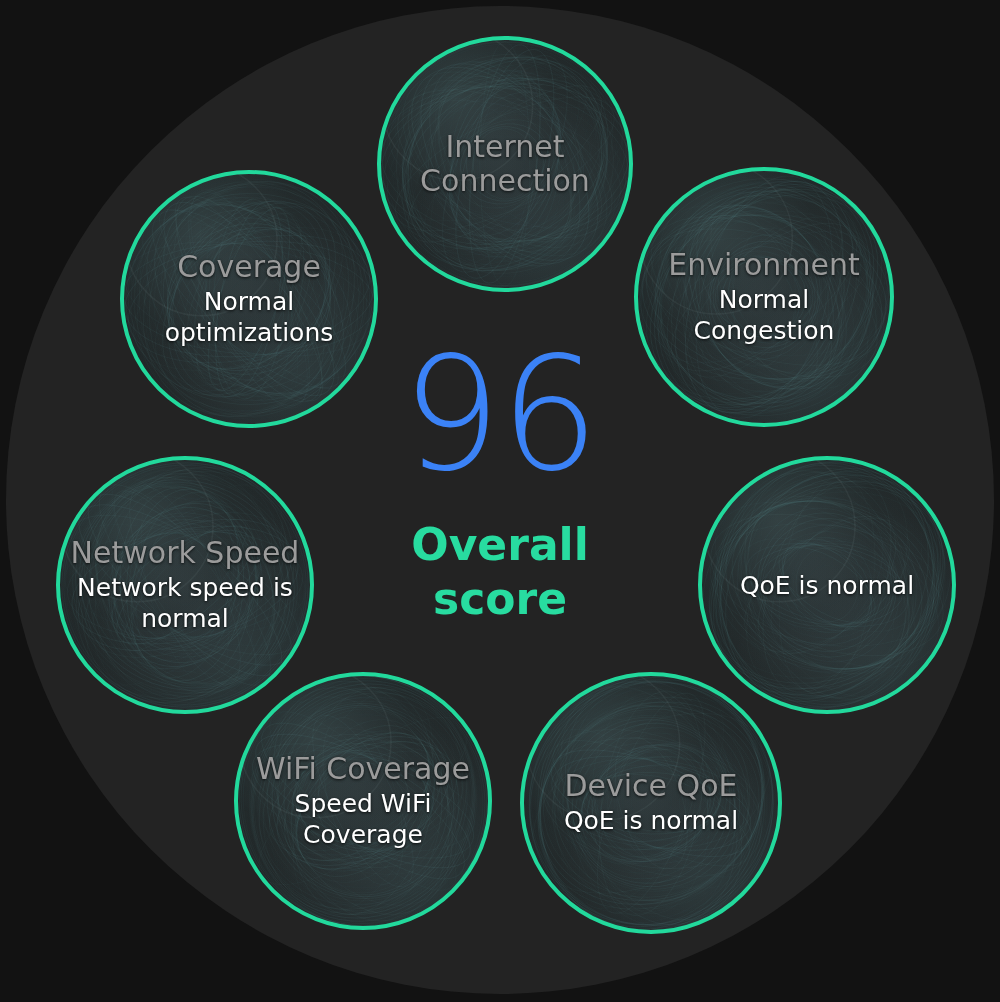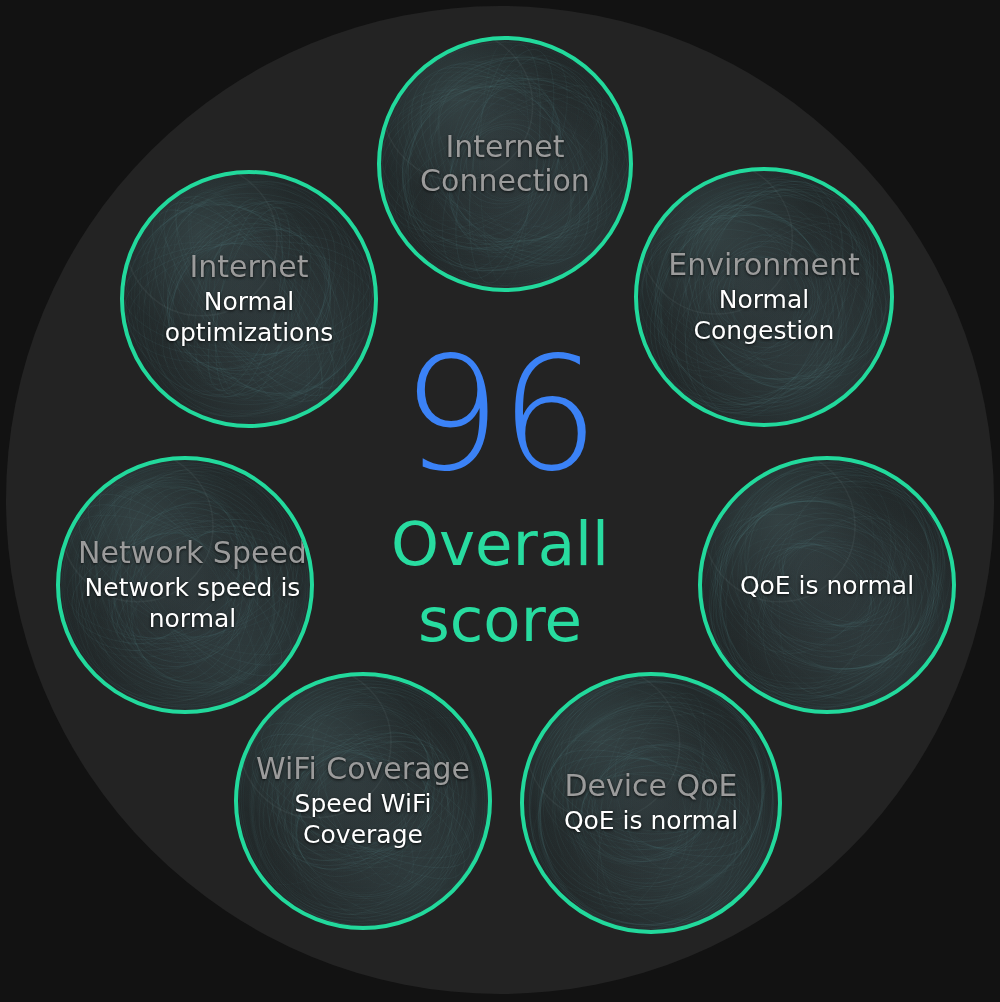--- a/index.html
+++ b/index.html
@@ -45,24 +45,24 @@
     display: block;
     font-size: 156px;
     line-height: 0.82;
     font-weight: 300;
     color: #ffffff;
     letter-spacing: -1px;
     font-family: "DejaVu Sans", sans-serif;
   }
   #score-label {
     display: block;
-    margin-top: 26px;
-    font-size: 61px;
+    margin-top: 38px;
+    font-size: 44px;
     line-height: 1.24;
-    font-weight: 400;
+    font-weight: 700;
     color: #28dca0;
   }
 
   
   .node {
     position: absolute;
     border-radius: 50%;
     box-sizing: border-box;
     border: 4px solid #22d99c;
     background:
@@ -644,21 +644,21 @@
         <circle cx="100" cy="100" r="86" fill="none" stroke="#6fc6cc" stroke-width="0.22" opacity="0.10"></circle>
         <circle cx="100" cy="100" r="92" fill="none" stroke="#6fc6cc" stroke-width="0.22" opacity="0.10"></circle>
         <circle cx="66" cy="58" r="54" fill="none" stroke="#cfeef0" stroke-width="1.1" opacity="0.10"></circle>
       </svg>
     <div class="texthold">
       <span class="node-title">WiFi Coverage</span>
       <span class="node-status">Speed WiFi Coverage</span>
     </div>
   </div>
 
-  <div class="node" id="node-speed" style="border-color: rgb(34, 217, 156); align-items: flex-end;">
+  <div class="node" id="node-speed" style="border-color: rgb(34, 217, 156);">
     <svg class="mesh" viewBox="0 0 200 200" preserveAspectRatio="none">
         <ellipse cx="100" cy="100" rx="87.21" ry="88.00" transform="rotate(74.00 100 100)" fill="none" stroke="#7fd6d9" stroke-width="0.32" opacity="0.236"></ellipse>
         <ellipse cx="100" cy="100" rx="85.70" ry="86.61" transform="rotate(81.83 100 100)" fill="none" stroke="#7fd6d9" stroke-width="0.32" opacity="0.178"></ellipse>
         <ellipse cx="100" cy="100" rx="83.87" ry="85.22" transform="rotate(89.65 100 100)" fill="none" stroke="#7fd6d9" stroke-width="0.32" opacity="0.091"></ellipse>
         <ellipse cx="100" cy="100" rx="81.73" ry="83.83" transform="rotate(97.48 100 100)" fill="none" stroke="#7fd6d9" stroke-width="0.32" opacity="0.041"></ellipse>
         <ellipse cx="100" cy="100" rx="79.29" ry="82.43" transform="rotate(105.30 100 100)" fill="none" stroke="#7fd6d9" stroke-width="0.32" opacity="0.066"></ellipse>
         <ellipse cx="100" cy="100" rx="76.57" ry="81.04" transform="rotate(113.13 100 100)" fill="none" stroke="#7fd6d9" stroke-width="0.32" opacity="0.147"></ellipse>
         <ellipse cx="100" cy="100" rx="73.58" ry="79.65" transform="rotate(120.96 100 100)" fill="none" stroke="#7fd6d9" stroke-width="0.32" opacity="0.222"></ellipse>
         <ellipse cx="100" cy="100" rx="70.32" ry="78.26" transform="rotate(128.78 100 100)" fill="none" stroke="#7fd6d9" stroke-width="0.32" opacity="0.236"></ellipse>
         <ellipse cx="100" cy="100" rx="66.83" ry="76.87" transform="rotate(136.61 100 100)" fill="none" stroke="#7fd6d9" stroke-width="0.32" opacity="0.177"></ellipse>
@@ -847,18 +847,18 @@
         <circle cx="100" cy="100" r="56" fill="none" stroke="#6fc6cc" stroke-width="0.22" opacity="0.10"></circle>
         <circle cx="100" cy="100" r="62" fill="none" stroke="#6fc6cc" stroke-width="0.22" opacity="0.10"></circle>
         <circle cx="100" cy="100" r="68" fill="none" stroke="#6fc6cc" stroke-width="0.22" opacity="0.10"></circle>
         <circle cx="100" cy="100" r="74" fill="none" stroke="#6fc6cc" stroke-width="0.22" opacity="0.10"></circle>
         <circle cx="100" cy="100" r="80" fill="none" stroke="#6fc6cc" stroke-width="0.22" opacity="0.10"></circle>
         <circle cx="100" cy="100" r="86" fill="none" stroke="#6fc6cc" stroke-width="0.22" opacity="0.10"></circle>
         <circle cx="100" cy="100" r="92" fill="none" stroke="#6fc6cc" stroke-width="0.22" opacity="0.10"></circle>
         <circle cx="66" cy="58" r="54" fill="none" stroke="#cfeef0" stroke-width="1.1" opacity="0.10"></circle>
       </svg>
     <div class="texthold">
-      <span class="node-title">Internet</span>
+      <span class="node-title">Coverage</span>
       <span class="node-status">Normal optimizations</span>
     </div>
   </div>
 
 </div>
 
 </body></html>

